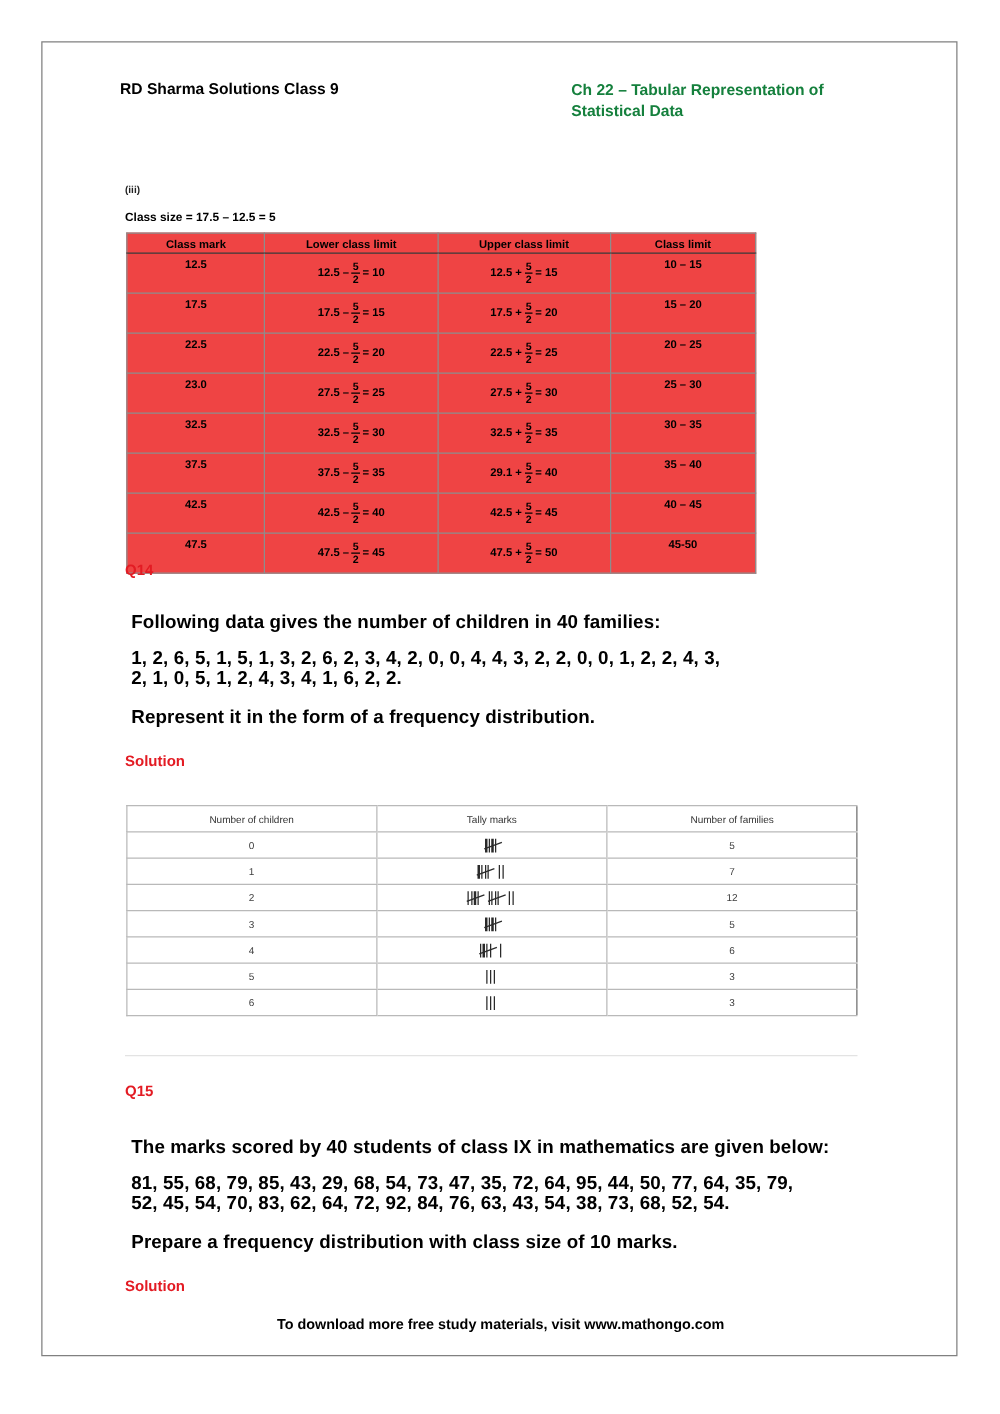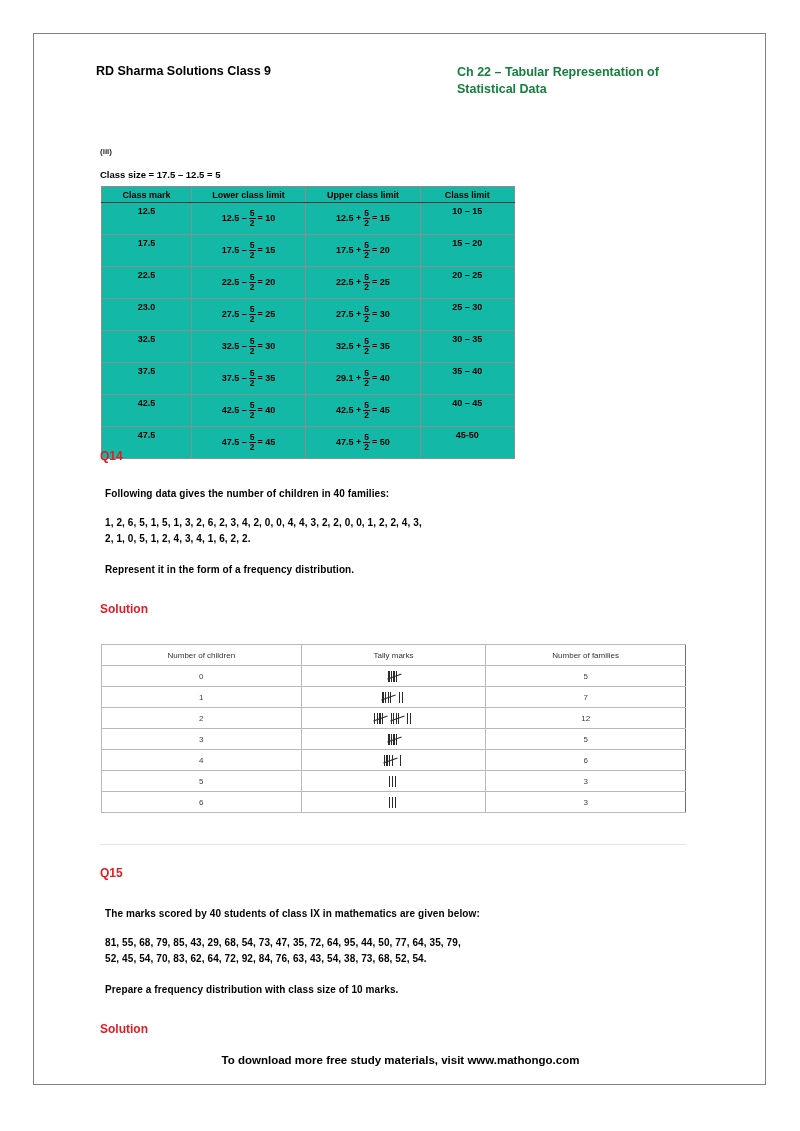--- a/index.html
+++ b/index.html
@@ -113,24 +113,24 @@
     top: 135px;
     font-size: 9.5px;
     font-weight: bold;
     color: #000;
   }
   
   .tbl1 {
     position: absolute;
     left: 67px;
     top: 152px;
-    width: 414px;
+    width: 504px;
     border-collapse: collapse;
     border: 1.5px solid #3a3a3a;
-    background: #14b8a6;
+    background: #ef4444;
   }
   .tbl1 th, .tbl1 td {
     border: 1px solid #8d8d8d;
     font-size: 9px;
     font-weight: bold;
     color: #000;
     text-align: center;
     padding: 0;
   }
   .tbl1 th {
@@ -183,21 +183,21 @@
   .sol-head {
     position: absolute;
     left: 66px;
     font-size: 12px;
     font-weight: bold;
     color: #e31b23;
   }
   .body-text {
     position: absolute;
     left: 71px;
-    font-size: 10px;
+    font-size: 15px;
     font-weight: bold;
     color: #000;
     line-height: 1.62;
     letter-spacing: 0.1px;
   }
   
   .tbl2 {
     position: absolute;
     left: 67px;
     top: 610px;

